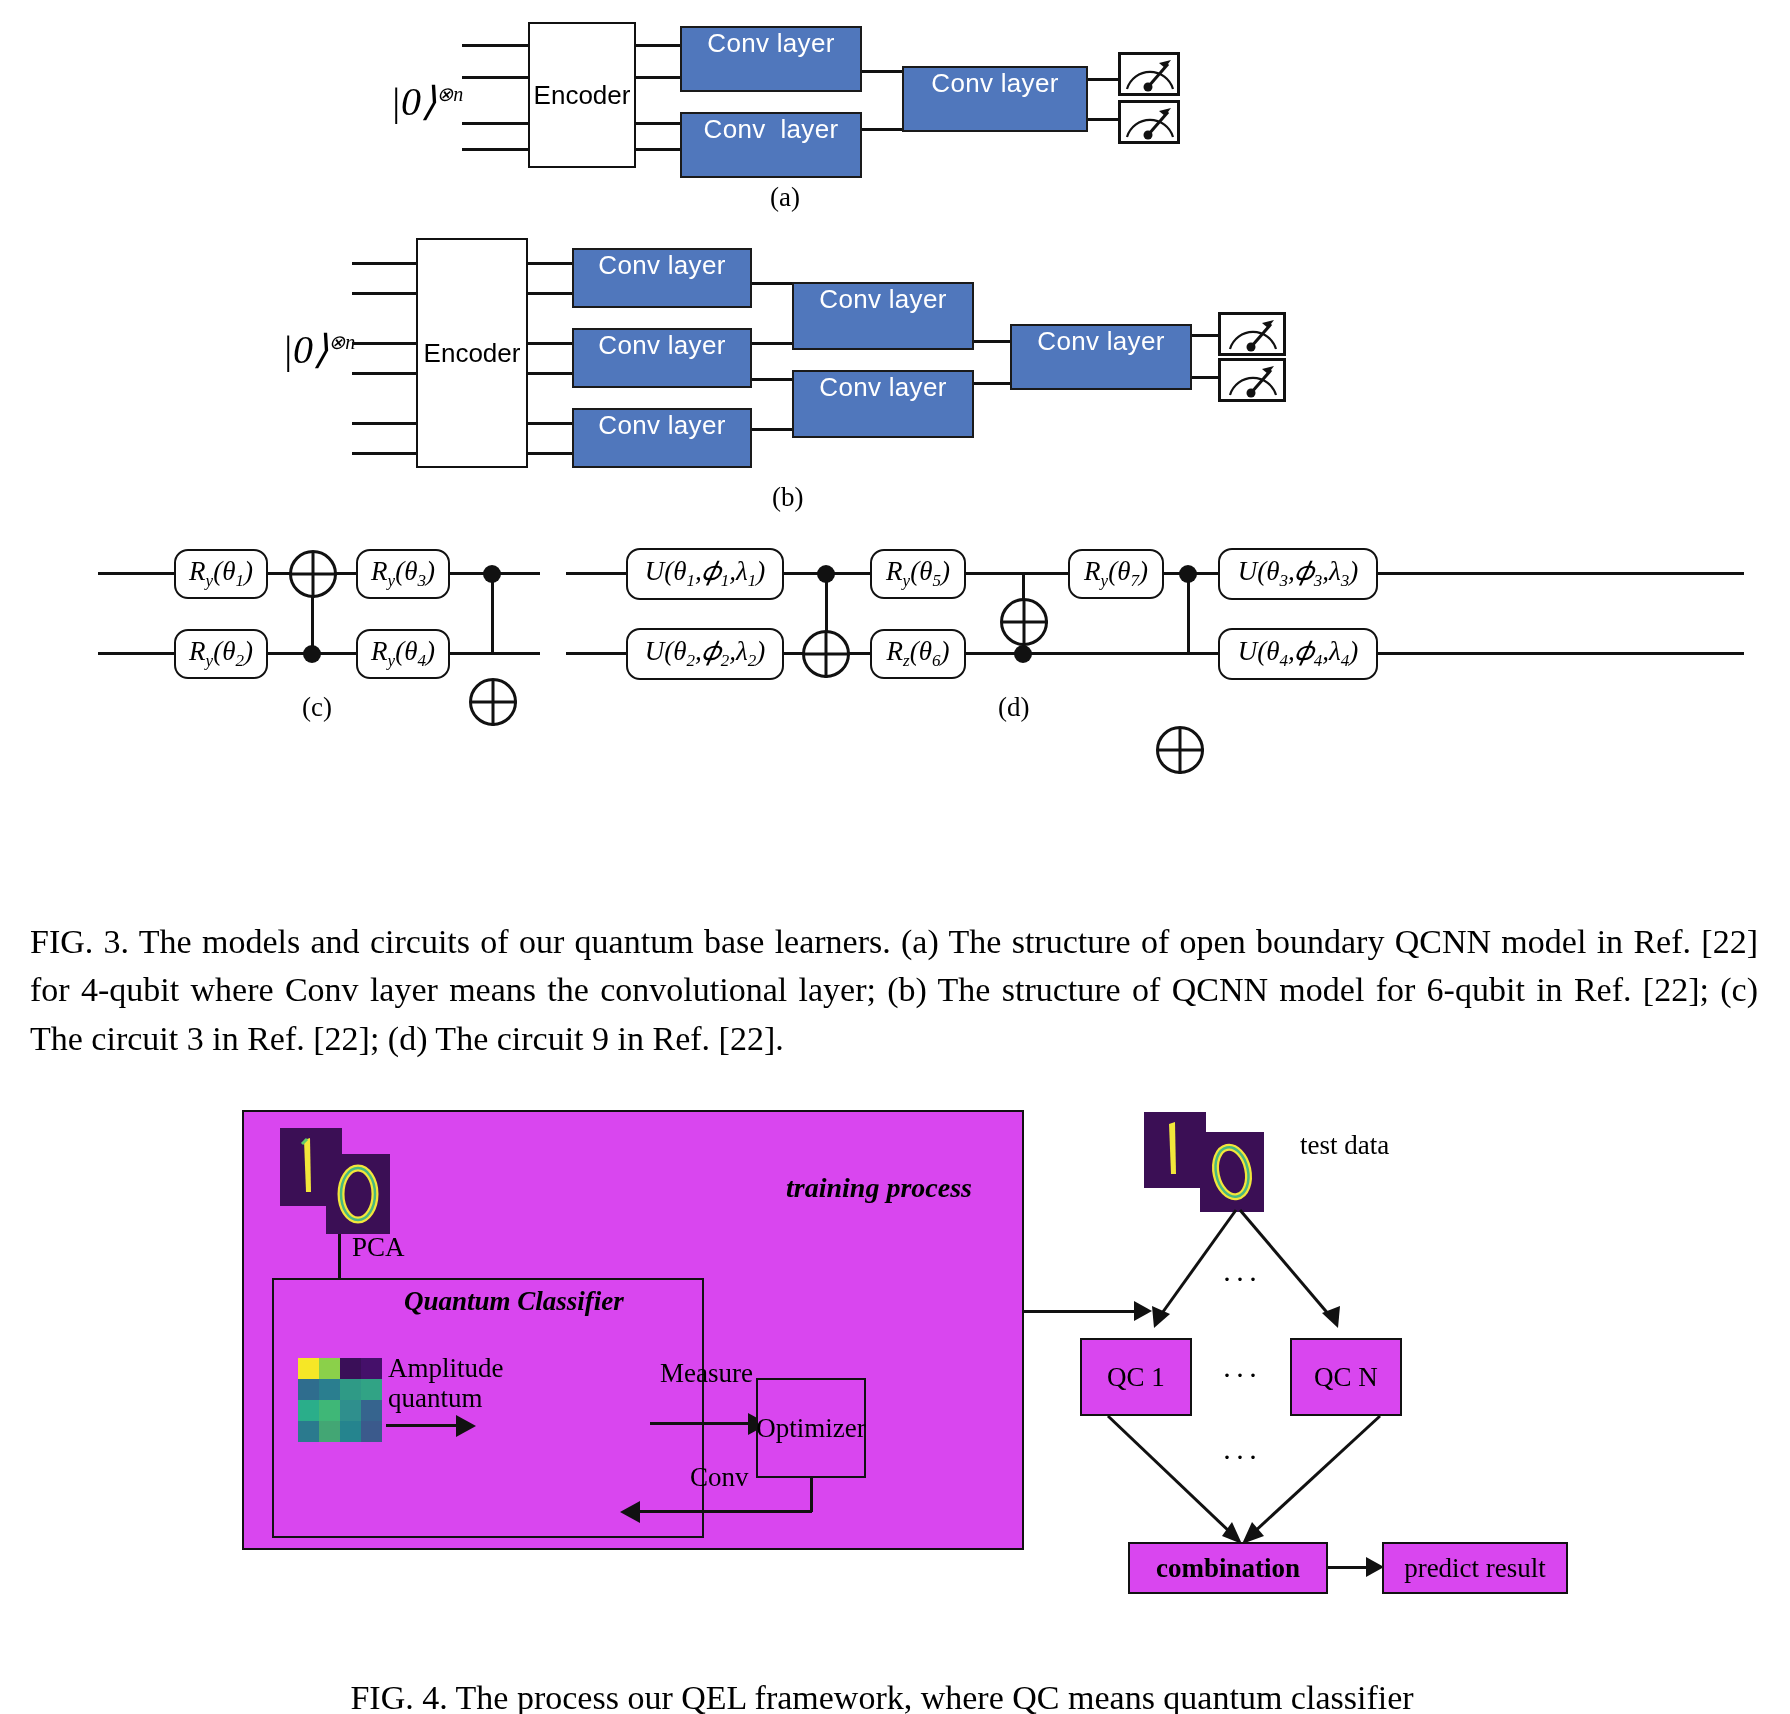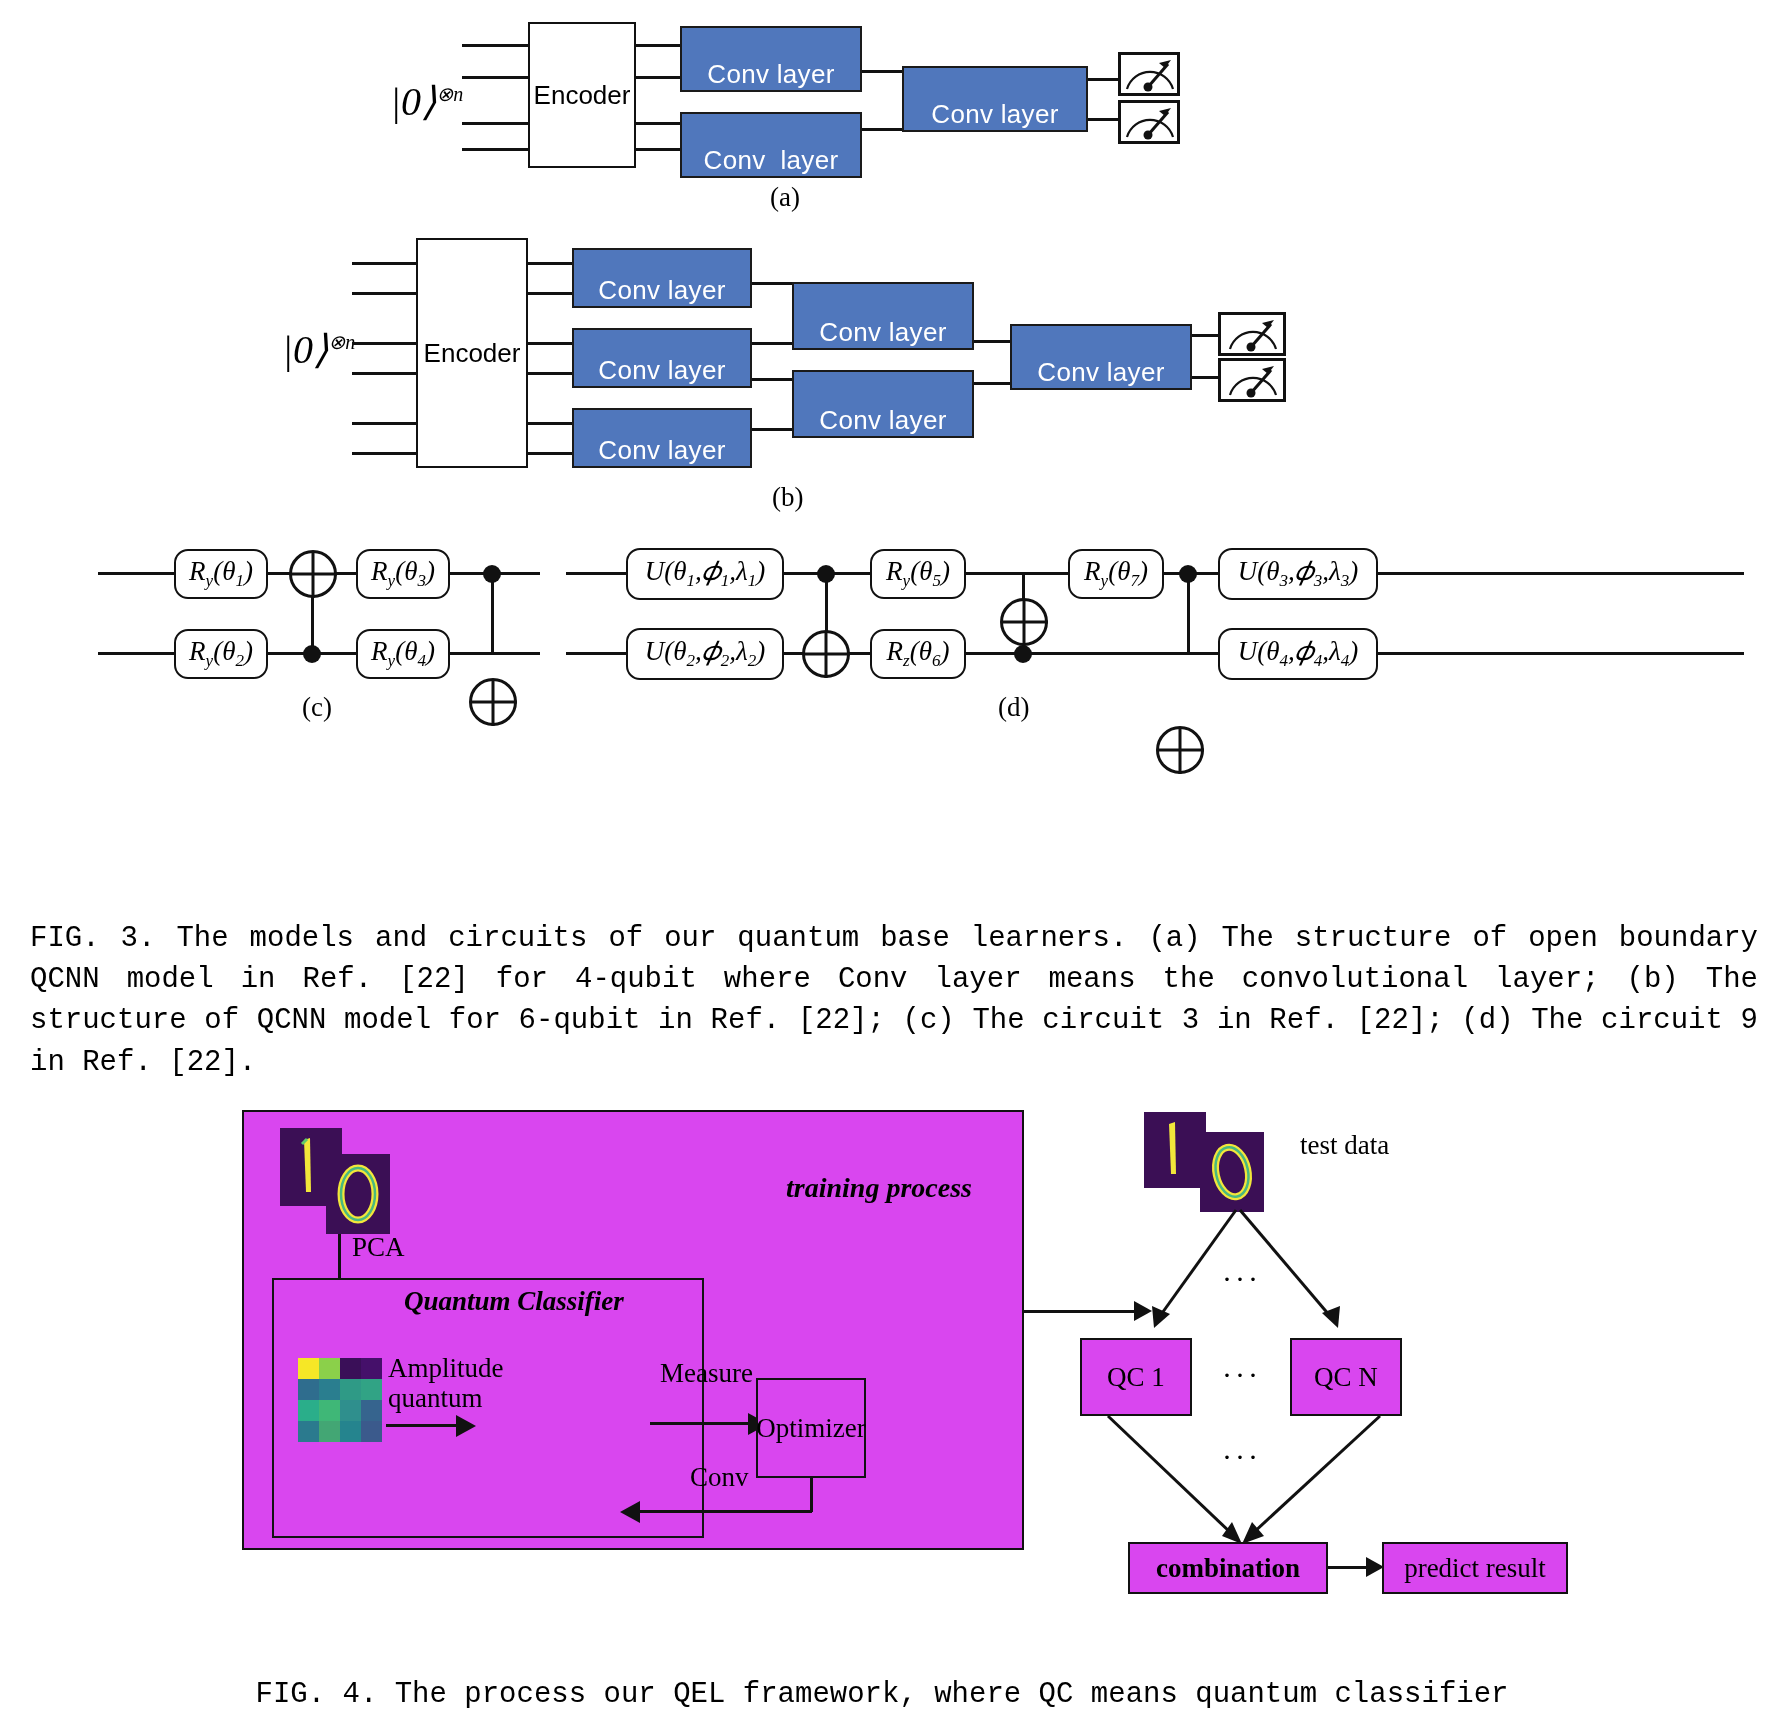--- a/index.html
+++ b/index.html
@@ -13,21 +13,21 @@
     overflow:hidden;
   }
   .abs { position:absolute; }
 
   
   .conv {
     background:#5077bc;
     border:2px solid #1a1a1a;
     color:#ffffff;
     font-family:"Liberation Sans", sans-serif;
-    display:flex; align-items:flex-end; justify-content:center;
+    display:flex; align-items:flex-start; justify-content:center;
     font-size:26px;
     letter-spacing:.3px;
     white-space:pre;
   }
   .encoder {
     background:#ffffff;
     border:2px solid #111;
     display:flex; align-items:center; justify-content:center;
     font-family:"Liberation Sans", sans-serif;
     font-size:26px;
@@ -64,22 +64,22 @@
     position:relative;
   }
   .xgate:before, .xgate:after {
     content:""; position:absolute; background:#111;
   }
   .xgate:before { left:50%; top:-1px; width:3px; height:46px; transform:translateX(-50%); }
   .xgate:after  { top:50%; left:-1px; height:3px; width:46px; transform:translateY(-50%); }
 
   
   .caption {
-    font-family:Liberation Mono, monospace;
-    font-size:29px;
+    font-family:Liberation Serif, serif;
+    font-size:34px;
     line-height:1.42;
     text-align:justify;
   }
   .caption-center { text-align:center; }
 
   
   .thinbox { border:2.5px solid #111; background:#d946ef; }
   .f4label { font-family:"Liberation Serif", serif; font-size:27px; }
   .f4bold { font-weight:bold; }
   .f4ital { font-style:italic; font-weight:bold; font-size:28px; }

